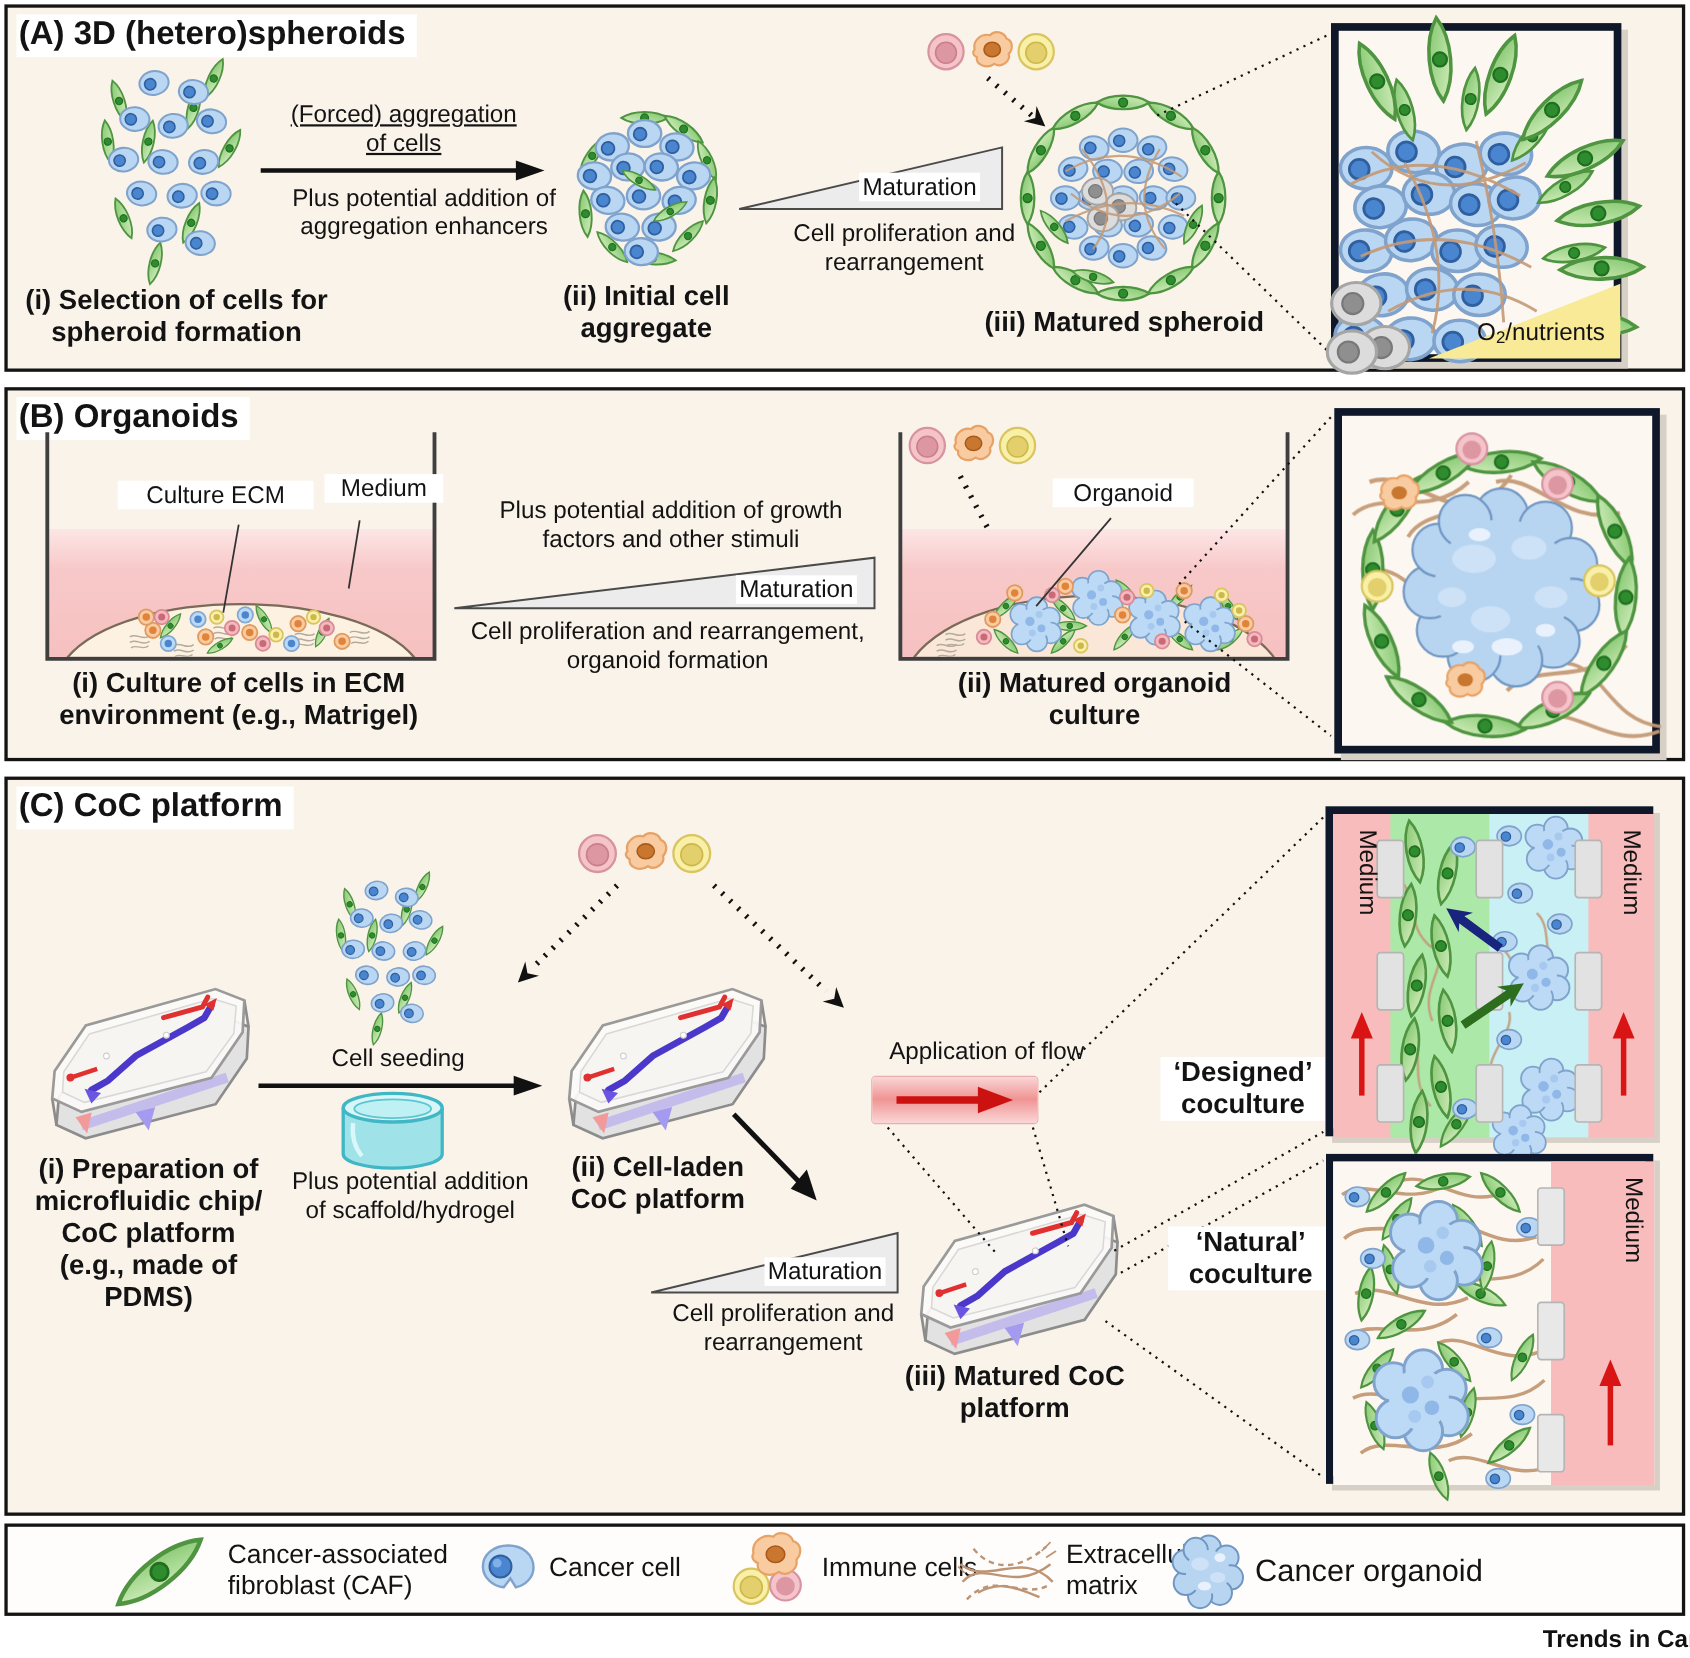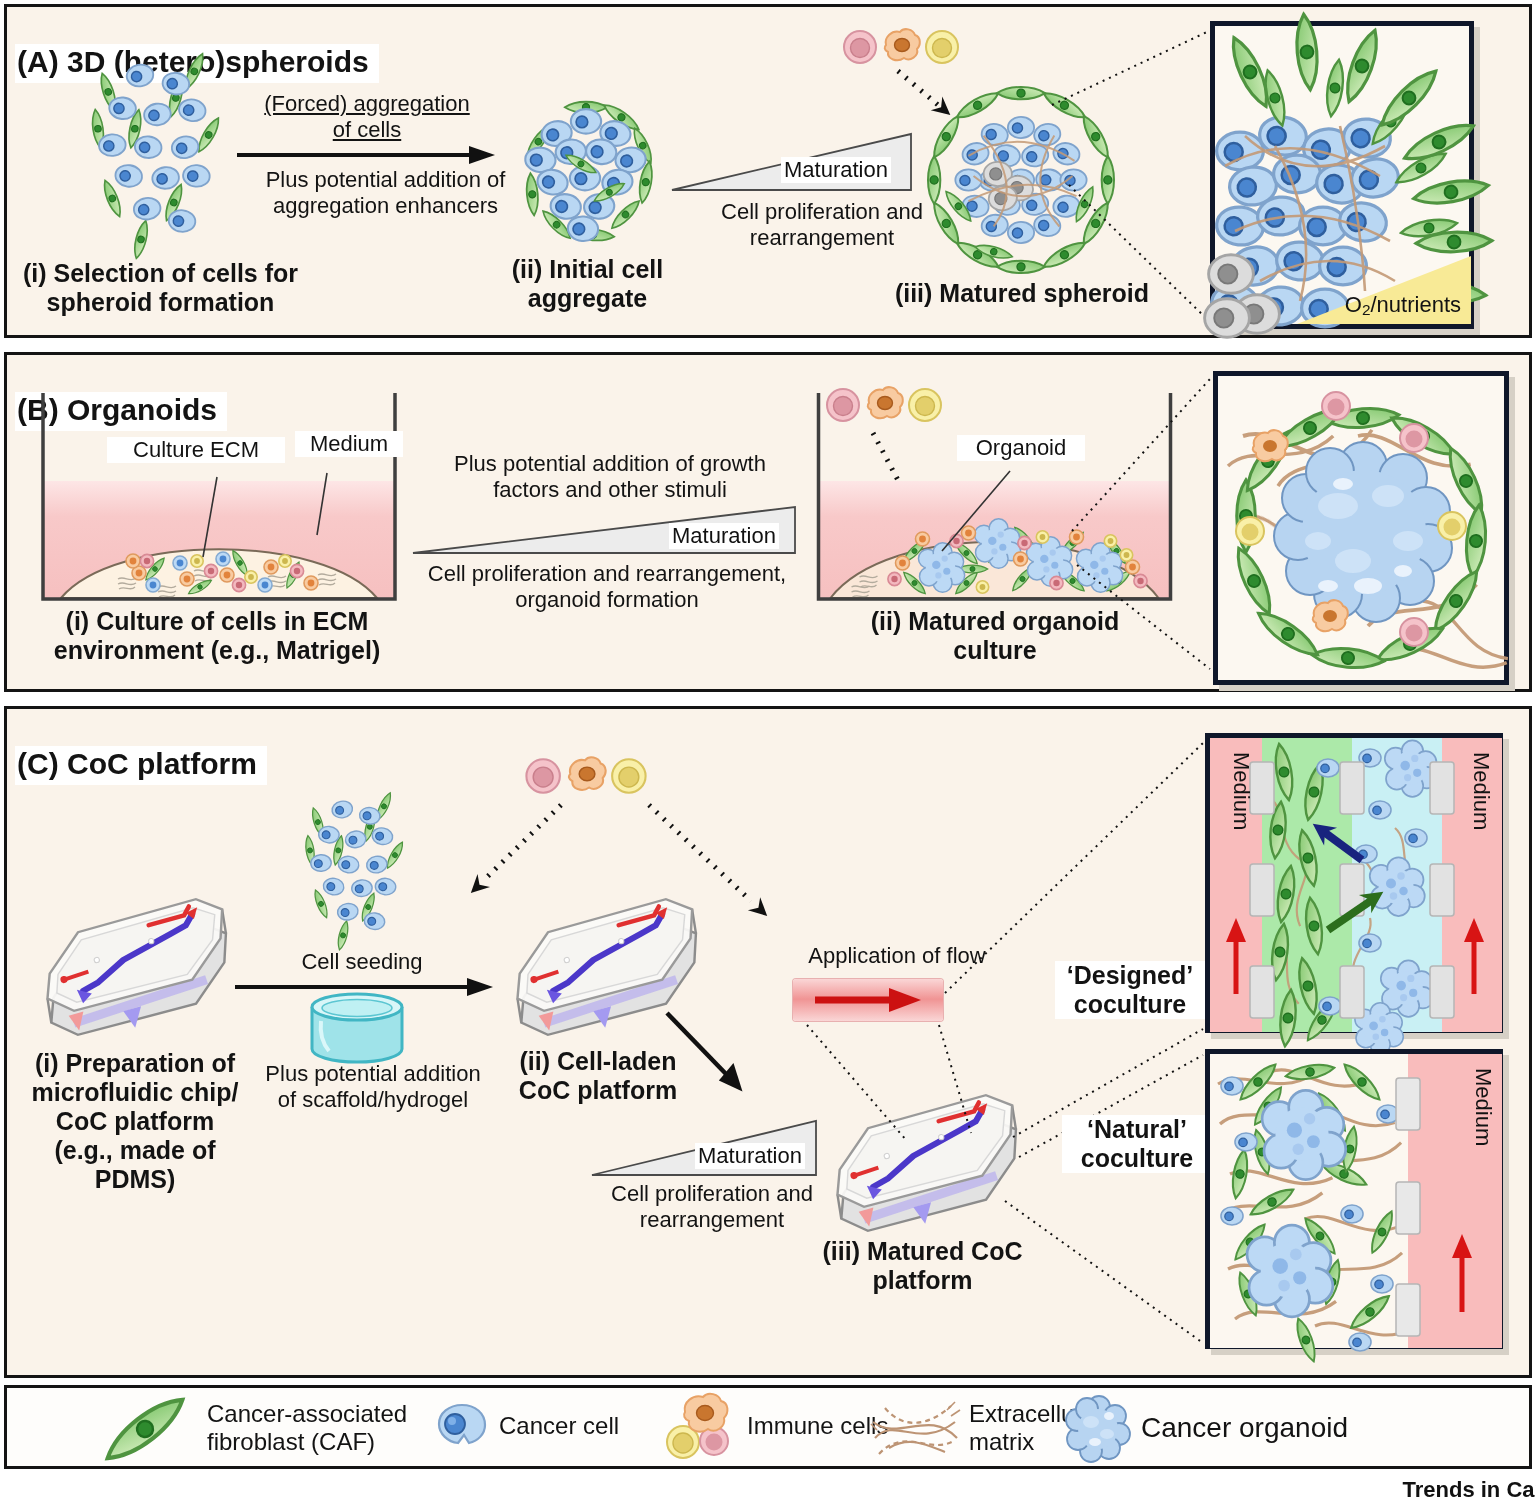--- a/index.html
+++ b/index.html
@@ -2,23 +2,23 @@
 <html><head>
 <meta charset="utf-8">
 <style>
   html,body{margin:0;padding:0;background:#fff;}
   #fig{position:relative;width:1536px;height:1507px;background:#fff;font-family:"Liberation Sans",sans-serif;color:#111;overflow:hidden;}
   .panel{position:absolute;background:#faf3ea;border:3px solid #141414;box-sizing:border-box;}
   .lbl{position:absolute;white-space:pre-line;line-height:1.16;color:#131313;}
   .ctr{text-align:center;}
   .ann{font-size:22px;}
   .step{font-size:25px;font-weight:700;}
-  .ptitle{font-size:30px;font-weight:700;background:#fff;padding:1px 10px 3px 2px;margin-top:31px;}
+  .ptitle{font-size:30px;font-weight:700;background:#fff;padding:1px 10px 3px 2px;}
   .wbg{background:#fff;padding:0 4px;}
-  .inset{position:absolute;border:5px solid #0f172a;background:#fcf8f1;box-sizing:border-box;box-shadow:6px 6px 0 #d6d0c6;}
+  .inset{position:absolute;border:7px solid #0f172a;background:#fcf8f1;box-sizing:border-box;box-shadow:6px 6px 0 #d6d0c6;}
   .vlabel{position:absolute;font-size:22px;transform:rotate(90deg);transform-origin:left top;white-space:nowrap;color:#131313;}
   .abs{position:absolute;}
   svg{display:block;overflow:visible;}
   .flowtube{position:absolute;border-radius:3px;background:linear-gradient(#fad6d6,#f09494 48%,#fad6d6);box-shadow:0 0 0 1px #e8b0b0;}
   .journal{position:absolute;font-size:22px;font-weight:700;}
   .matlabel{position:absolute;font-size:22px;background:#fff;padding:0 3px;}
 </style>
 </head>
 <body>
 

